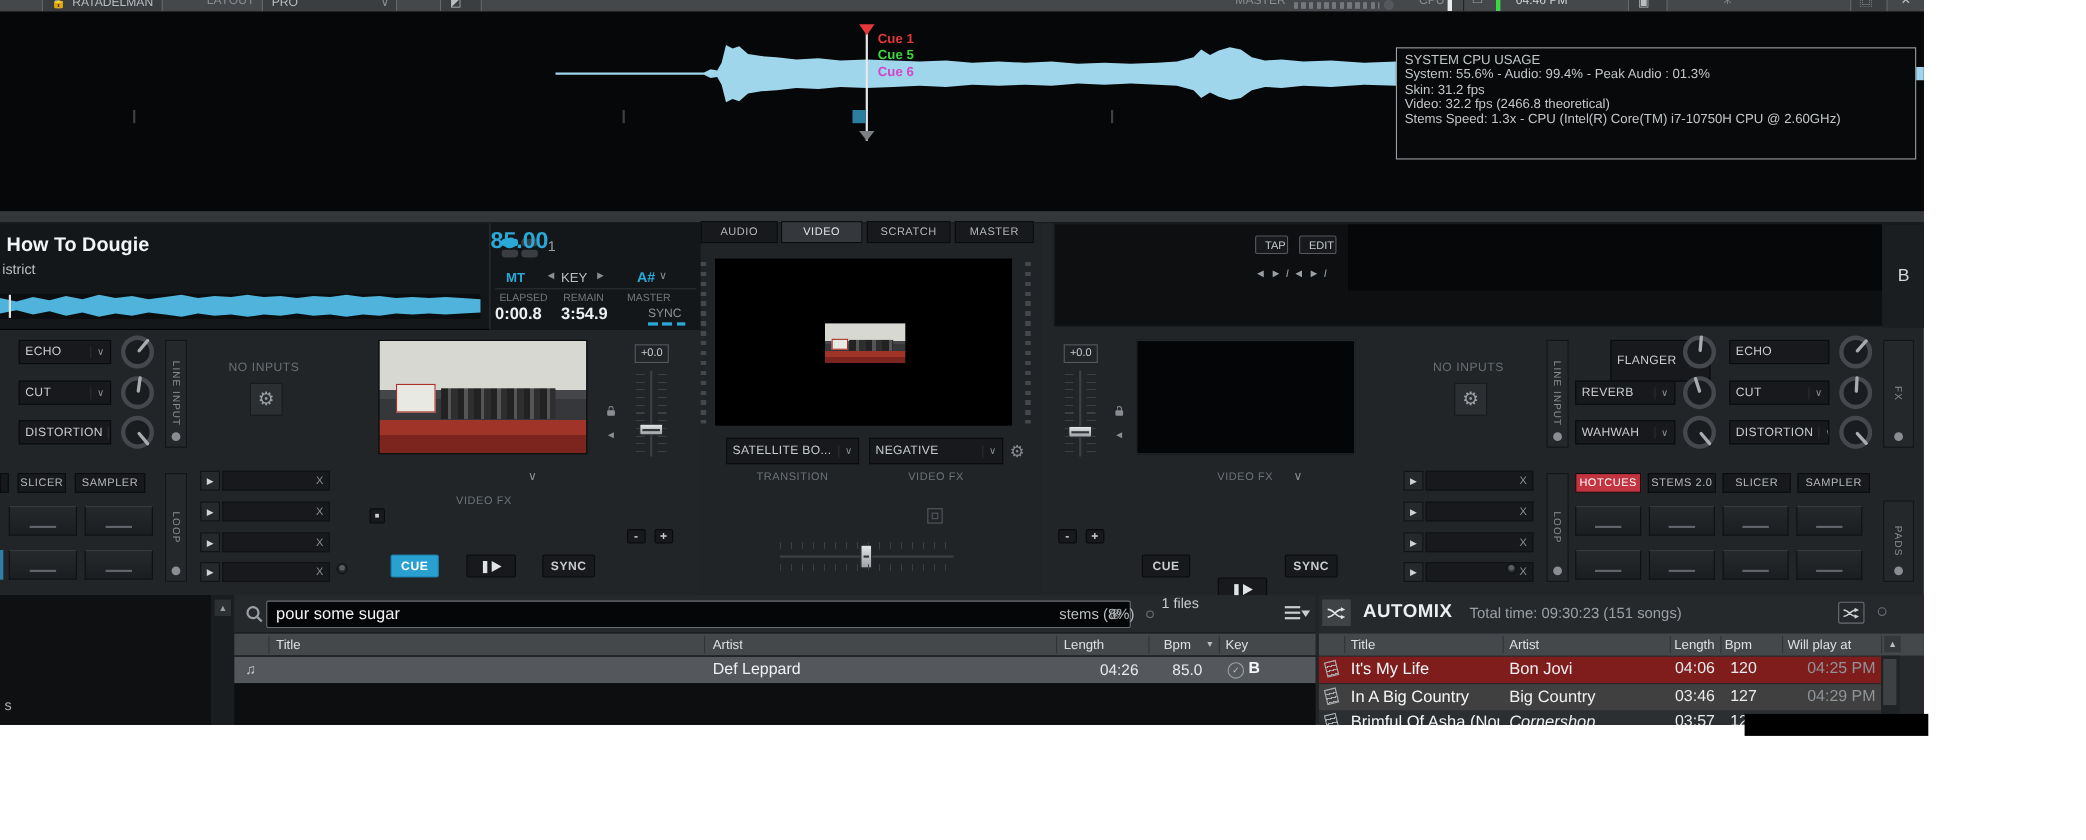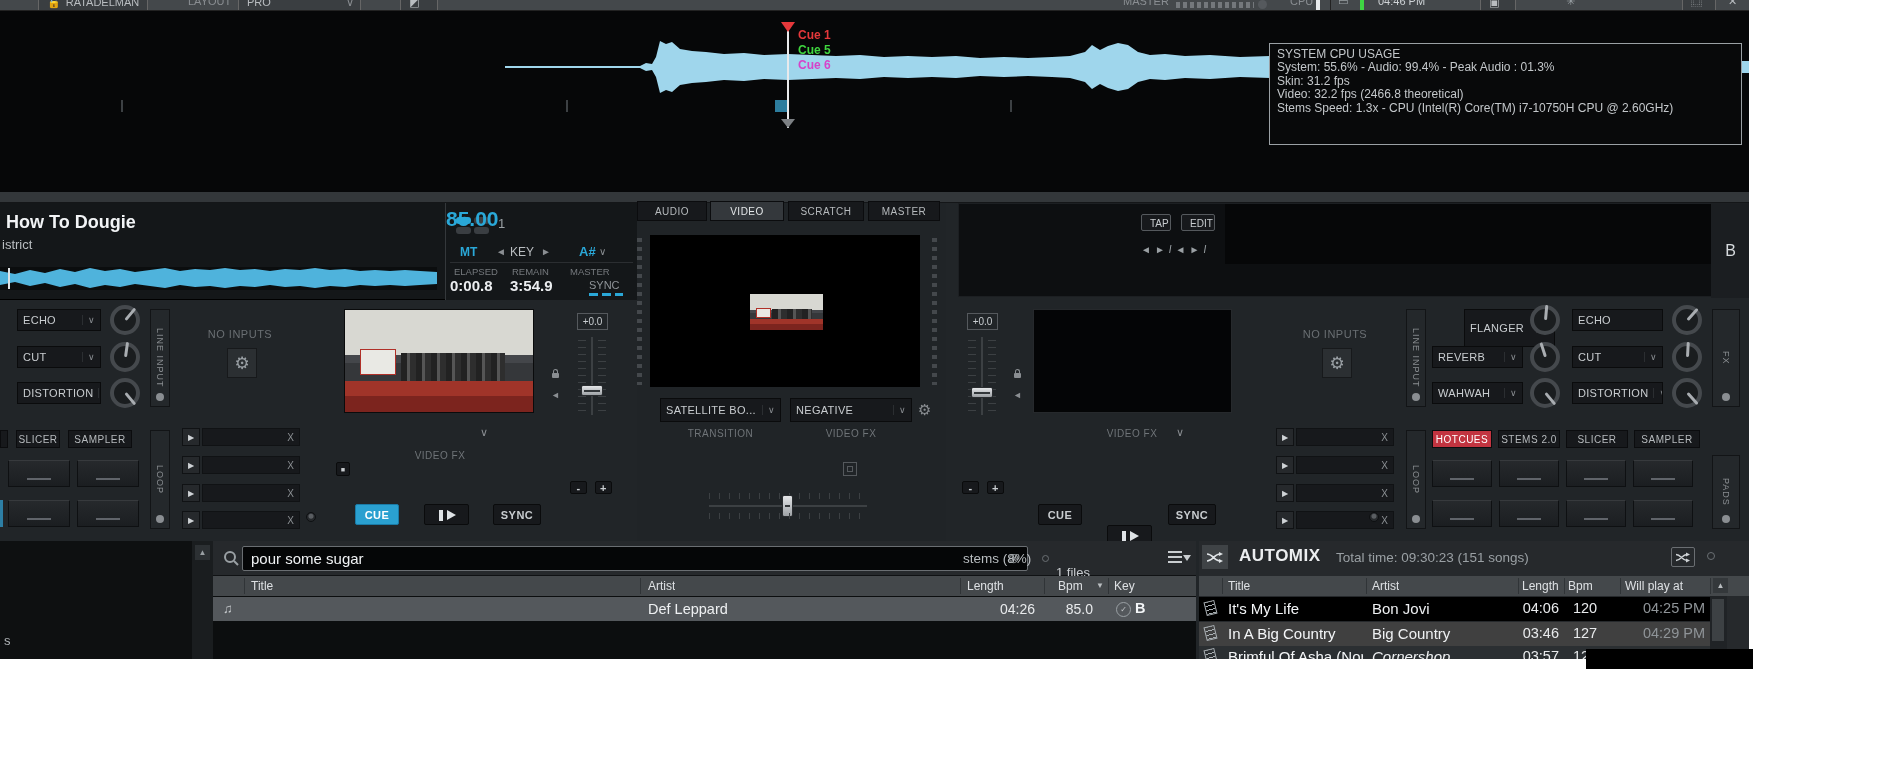--- a/index.html
+++ b/index.html
@@ -413,21 +413,21 @@
   </div>
 
   <div class="a searchrow">
     <svg class="a shufflesvg" style="left:10px;top:9px;" width="17" height="17">
         <circle cx="7" cy="7" r="5" fill="none" stroke="#9aa0a4" stroke-width="2"></circle>
         <line x1="11" y1="11" x2="15" y2="15" stroke="#9aa0a4" stroke-width="2"></line>
       </svg>
     <input class="a" style="left: 29px; top: 5px; width: 786px; height: 25px; background: rgb(5, 6, 7); border: 1px solid rgb(106, 110, 114); border-radius: 2px; color: rgb(240, 242, 244); font-size: 15px; padding: 0px 26px 0px 8px; font-family: inherit;" value="pour some sugar">
     <div class="a" style="left:795px;top:9px;font-size:14px;color:#8a8e92;">⊗</div>
     <div class="a" style="left:829px;top:14px;width:7px;height:7px;border-radius:50%;border:1px solid #6a6f73;"></div>
-    <div class="a" style="left:843px;top:24px;font-size:13px;color:#c9cdd0;">1 files</div>
+    <div class="a" style="left:843px;top:0;font-size:13px;color:#c9cdd0;">1 files</div>
     <div class="a" style="left:751px;top:10px;left:751px;"></div>
     <div class="a" style="left:752px;top:10px;"></div>
     <div class="a" style="left:751px;"></div>
     <div class="a" style="left:751px;top:10px;font-size:13px;color:#b9bdc0;left:751px;"></div>
     <div class="a" style="left:751px;top:10px;width:0;"></div>
 
     <div class="a" style="left:750px;top:10px;font-size:13.5px;color:#b9bdc0;left:750px;">stems (8%)</div>
     <div class="a" style="left:955px;top:7px;width:21px;height:21px;">
       <div class="a" style="left:0;top:3px;width:14px;height:2px;background:#c9cdd0;"></div>
       <div class="a" style="left:0;top:8px;width:14px;height:2px;background:#c9cdd0;"></div>
@@ -486,21 +486,21 @@
       <div class="hdiv" style="left:319px;"></div>
       <div class="cell" style="left:323px;top:3px;">Length</div>
       <div class="hdiv" style="left:365px;"></div>
       <div class="cell" style="left:369px;top:3px;">Bpm</div>
       <div class="hdiv" style="left:421px;"></div>
       <div class="cell" style="left:426px;top:3px;">Will play at</div>
       <div class="hdiv" style="left:511px;"></div>
       <div class="cell" style="left:514px;top:2px;width:15px;height:15px;background:#34383b;text-align:center;line-height:15px;font-size:8px;color:#b9bdc0;"><span>▲</span></div>
     </div>
 
-    <div class="a" style="left:0;top:56px;width:511px;height:24px;background:#000000;">
+    <div class="a" style="left:0;top:56px;width:511px;height:24px;background:#7f1d1d;">
       <div class="filmicon a" style="left:6px;top:4px;"></div>
       <div class="cell" style="left:29px;top:3px;width:135px;font-size:15px;color:#f4f6f8;">It's My Life</div>
       <div class="cell" style="left:173px;top:3px;width:140px;font-size:15px;color:#eef0f2;">Bon Jovi</div>
       <div class="cell" style="left:312px;top:3px;width:48px;text-align:right;font-size:14.5px;color:#e8eaec;">04:06</div>
       <div class="cell" style="left:366px;top:3px;width:40px;text-align:center;font-size:14.5px;color:#e8eaec;">120</div>
       <div class="cell" style="left:420px;top:3px;width:86px;text-align:right;font-size:14.5px;color:#8f9498;">04:25 PM</div>
     </div>
     <div class="a" style="left:0;top:81px;width:511px;height:24px;background:#404040;">
       <div class="filmicon a" style="left:6px;top:4px;"></div>
       <div class="cell" style="left:29px;top:3px;width:135px;font-size:15px;color:#f4f6f8;">In A Big Country</div>

